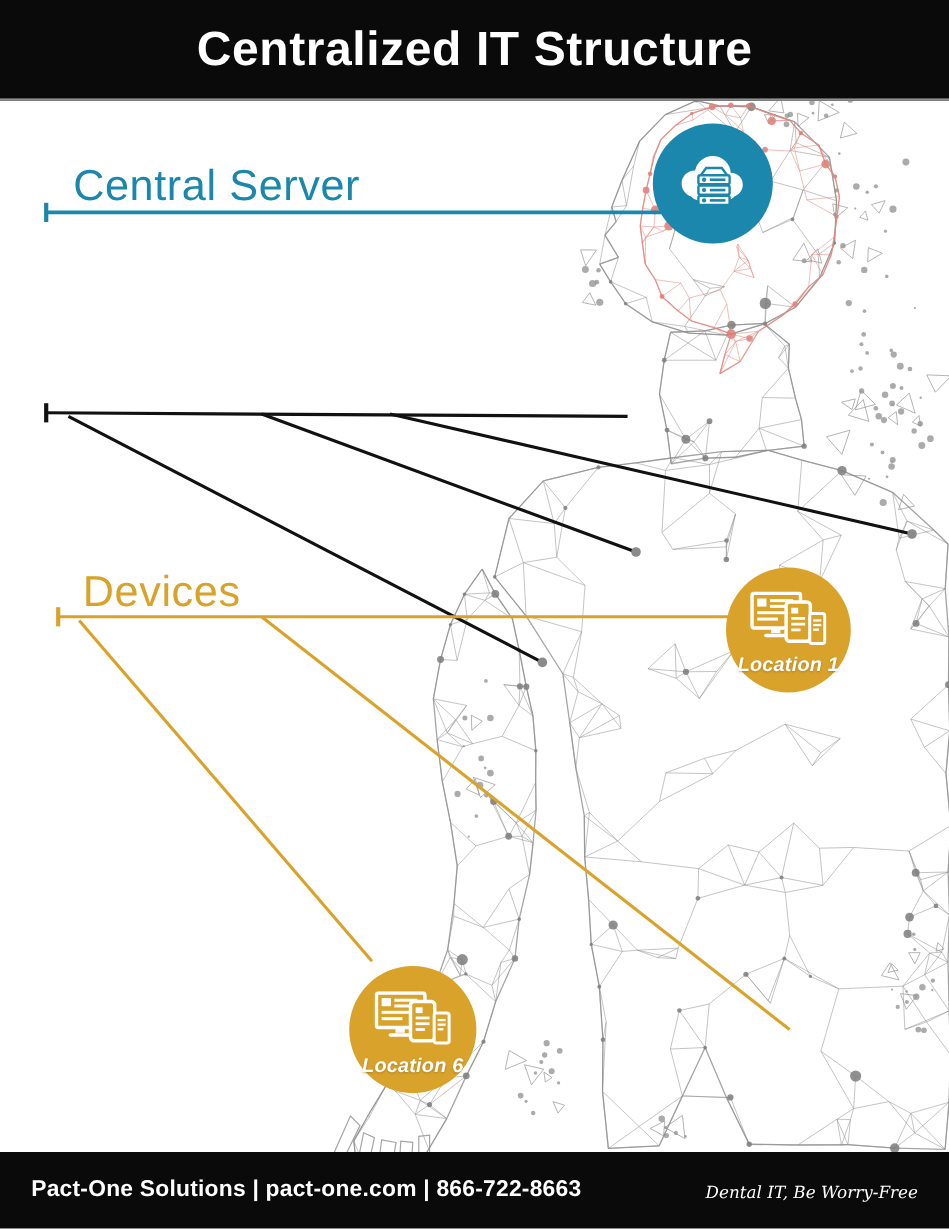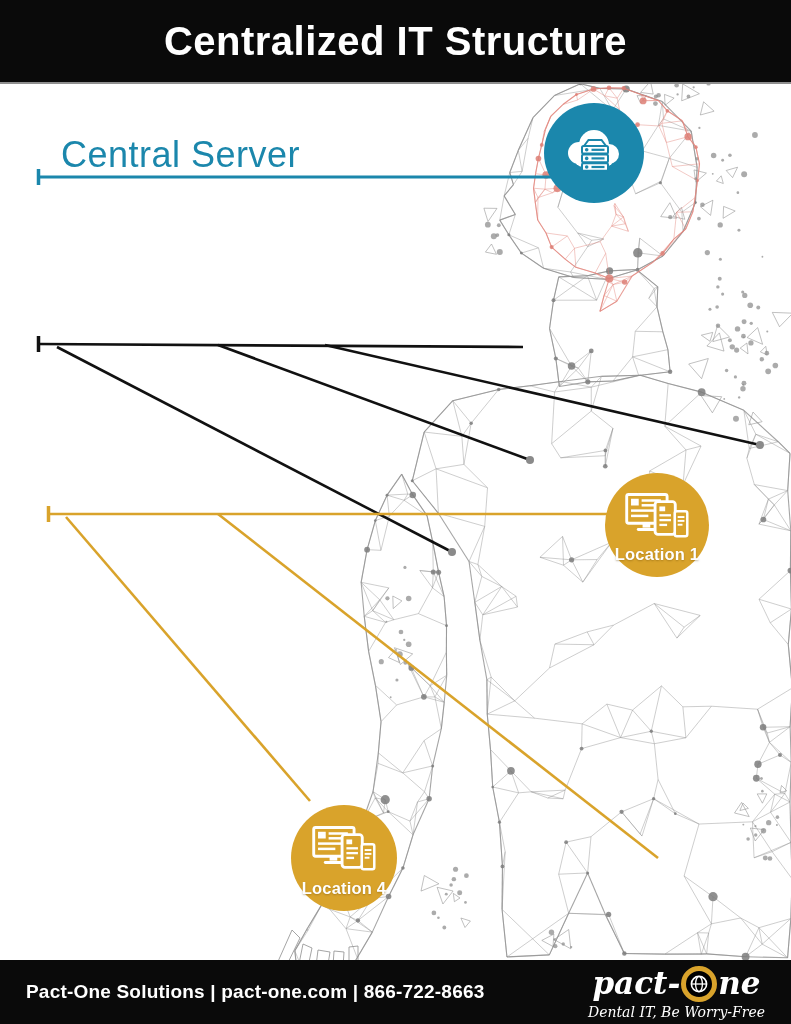--- a/index.html
+++ b/index.html
@@ -25,21 +25,21 @@
 
   
   .lbl{position:absolute;font-size:36px;font-weight:500;letter-spacing:.5px;z-index:20;margin-left:15px;}
   .lbl.teal{color:var(--teal);}
   .lbl.ink{color:#141414;}
   .lbl.gold{color:var(--gold);}
 
   
   .node{position:absolute;border-radius:50%;display:flex;align-items:center;justify-content:center;z-index:15;}
   .node.teal{background:var(--teal);}
-  .node.gold{background:var(--gold);flex-direction:column;}
+  .node.gold{background:var(--gold);flex-direction:column;font-style:italic;}
   .node .loc-label{position:absolute;bottom:13px;width:100%;text-align:center;color:#fff;
                    font-size:16.5px;font-weight:700;letter-spacing:.2px;
                    text-shadow:0 1px 2px rgba(90,60,0,.35);}
 </style>
 </head>
 <body>
 
 <div class="page">
 
   <svg class="layer" id="mesh" viewBox="0 0 791 1024">
@@ -1169,20 +1169,21 @@
     <line x1="48" y1="514" x2="607" y2="514" stroke="#d9a32b" stroke-width="2.6"></line>
     <line x1="66" y1="517" x2="310" y2="801" stroke="#d9a32b" stroke-width="2.6"></line>
     <line x1="218" y1="514" x2="658" y2="858" stroke="#d9a32b" stroke-width="2.6"></line>
   </svg>
 
   <div class="topbar">
     <h1>Centralized IT Structure</h1>
   </div>
 
   <div class="lbl teal" style="left:46px;top:134px;">Central Server</div>
+  <div class="lbl gold" style="left:54px;top:472px;">Devices</div>
 
   <div class="node teal" style="left:544px;top:103px;width:100px;height:100px;">
     <svg width="64" height="64" viewBox="0 0 64 64">
       <circle cx="32" cy="24" r="15" fill="#fff"></circle>
       <circle cx="17" cy="32" r="11" fill="#fff"></circle>
       <circle cx="47" cy="33" r="10" fill="#fff"></circle>
       <rect x="12" y="27" width="40" height="19" rx="9" fill="#fff"></rect>
       <polygon points="22,25 26.5,19 39.5,19 44,25" fill="#fff" stroke="#1b87ac" stroke-width="2"></polygon>
       <rect x="20" y="25" width="26" height="7.6" rx="1.5" fill="#fff" stroke="#1b87ac" stroke-width="2"></rect>
       <rect x="20" y="33.6" width="26" height="7.6" rx="1.5" fill="#fff" stroke="#1b87ac" stroke-width="2"></rect>
@@ -1219,21 +1220,21 @@
       </g>
     </svg>
     <div class="loc-label">Location 1</div>
   </div>
 
 
   <div class="node gold" style="left:291px;top:805px;width:106px;height:106px;">
     <svg width="64" height="50" viewBox="0 0 66 52" style="margin-bottom:15px">
       <use href="#devset"></use>
     </svg>
-    <div class="loc-label">Location 4</div>
+    <div class="loc-label">Location 6</div>
   </div>
 
   <svg width="0" height="0" style="position:absolute" aria-hidden="true">
     <defs>
       <g id="devset">
         <rect x="1.5" y="1.5" width="42" height="30" rx="2" fill="#d9a32b" stroke="#fff" stroke-width="3"></rect>
         <rect x="6" y="6" width="8" height="7" fill="#fff"></rect>
           <rect x="17" y="6.5" width="20" height="2.6" fill="#fff"></rect>
         <rect x="17" y="11.5" width="14" height="2.6" fill="#fff"></rect>
           <rect x="6" y="17" width="31" height="2.6" fill="#fff"></rect>
@@ -1249,27 +1250,16 @@
         <rect x="54.5" y="24" width="7" height="2" fill="#fff"></rect>
           <rect x="54.5" y="28" width="7" height="2" fill="#fff"></rect>
         <rect x="54.5" y="32" width="5" height="2" fill="#fff"></rect>
       </g>
     </defs>
   </svg>
 
   <div class="botbar">
     <span class="contact">Pact-One Solutions | pact-one.com | 866-722-8663</span>
     <div class="logo">
-      <div class="logo-row">
-        <span class="logo-script">pact-</span>
-        <span class="logo-ring">
-          <svg width="20" height="20" viewBox="0 0 20 20">
-            <circle cx="10" cy="10" r="7.6" fill="none" stroke="#fff" stroke-width="1.6"></circle>
-            <ellipse cx="10" cy="10" rx="3.4" ry="7.6" fill="none" stroke="#fff" stroke-width="1.3"></ellipse>
-            <line x1="2.4" y1="10" x2="17.6" y2="10" stroke="#fff" stroke-width="1.3"></line>
-          </svg>
-        </span>
-        <span class="logo-script">ne</span>
-      </div>
       <span class="tagline">Dental IT, Be Worry-Free</span>
     </div>
   </div>
 </div>
 
 </body></html>

